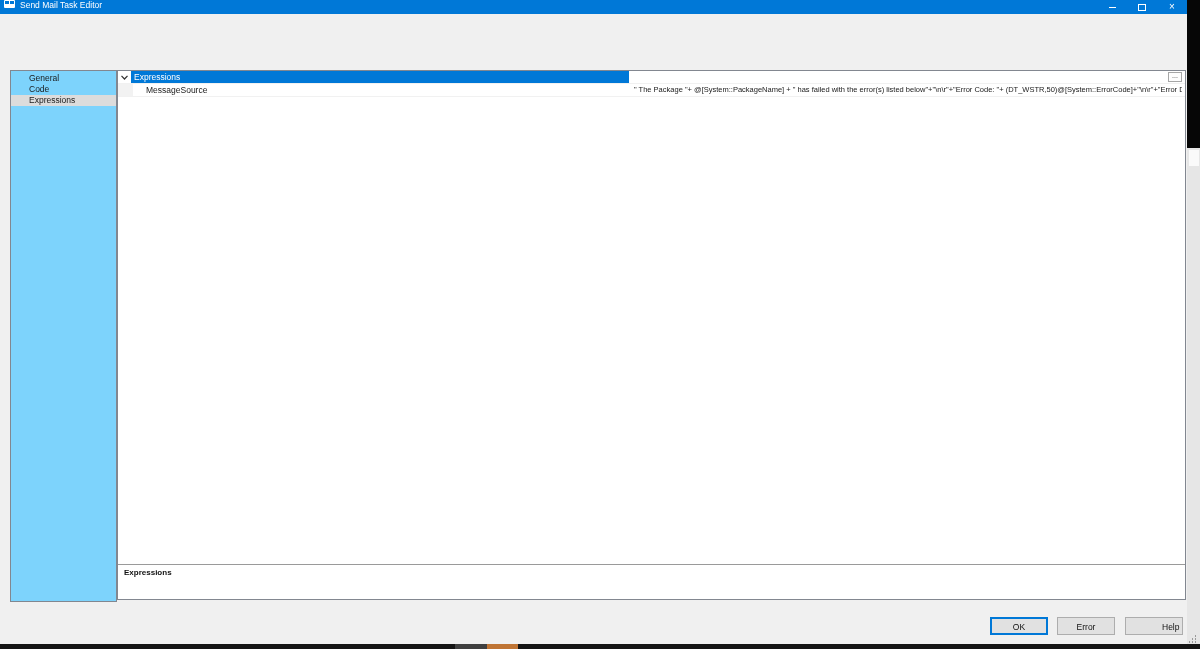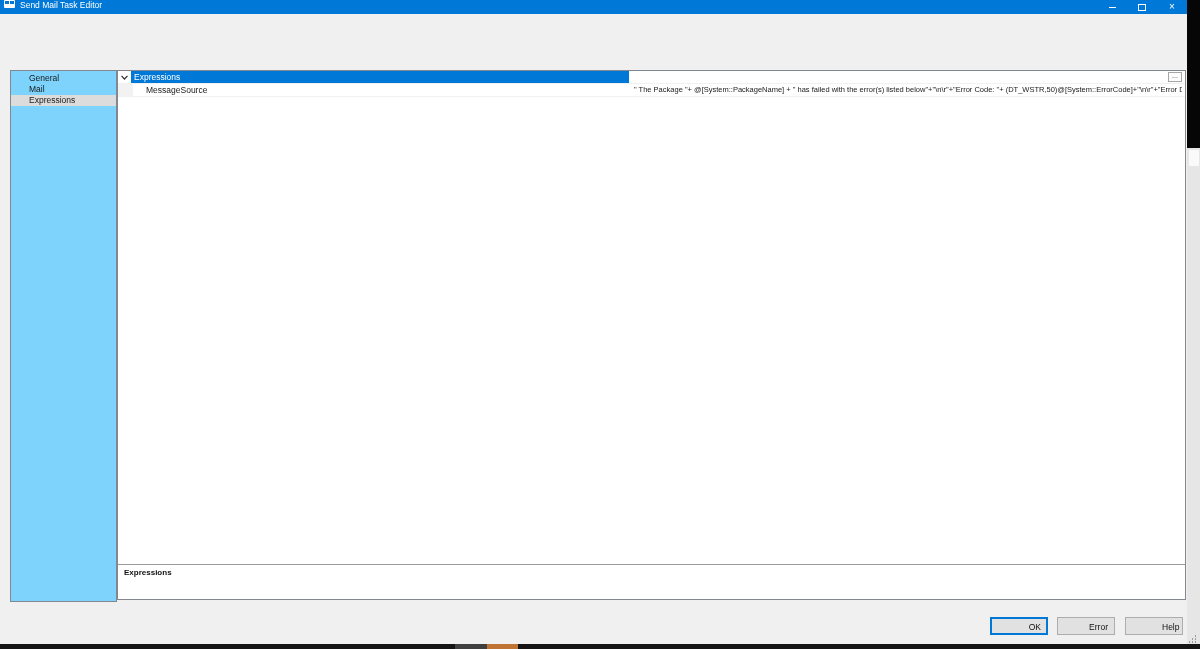--- a/index.html
+++ b/index.html
@@ -58,21 +58,21 @@
   .row-prop .gutter{position:absolute;left:0;top:0;width:15px;height:12px;background:#f2f2f2;}
   .prop-name{position:absolute;left:28px;top:0;}
   .prop-value{position:absolute;left:516px;right:3px;top:0;overflow:hidden;font-size:7.5px;color:#1a1a1a;}
 
   
   .desc-pane{position:absolute;left:0;right:0;top:493px;bottom:0;background:#fff;border-top:1px solid #9a9a9a;padding:3px 6px;box-sizing:border-box;}
   .desc-title{font-size:8px;font-weight:bold;color:#111;}
   .desc-text{font-size:8px;color:#222;margin-top:2px;}
 
   
-  .btn{position:absolute;top:617px;width:58px;height:18px;background:#e1e1e1;border:1px solid #adadad;font-size:8.5px;line-height:16px;text-align:right;color:#111;cursor:default;box-sizing:border-box;}
+  .btn{position:absolute;top:617px;width:58px;height:18px;background:#e1e1e1;border:1px solid #adadad;font-size:8.5px;line-height:16px;text-align:center;color:#111;cursor:default;box-sizing:border-box;}
   .btn-ok{left:990px;border-color:#0078d7;box-shadow:inset 0 0 0 1px #0078d7;}
   .btn-cancel{left:1057px;}
   .btn-help{left:1125px;padding-left:36px;}
 
   
   .grip{position:absolute;left:1188px;top:635px;width:8px;height:8px;}
   .grip i{position:absolute;width:1.5px;height:1.5px;background:#9a9a9a;}
   .grip .d1{right:0;top:0;} .grip .d2{right:0;top:3px;} .grip .d3{right:3px;top:3px;}
   .grip .d4{right:0;top:6px;} .grip .d5{right:3px;top:6px;} .grip .d6{right:6px;top:6px;}
 
@@ -104,21 +104,21 @@
         </span>
       <span class="tb-btn">
           <span class="glyph-close">×</span>
         </span>
     </span>
   </div>
 
 
   <div class="sidebar">
     <div class="sidebar-item">General</div>
-    <div class="sidebar-item">Mail</div>
+    <div class="sidebar-item">Code</div>
     <div class="sidebar-item selected">Expressions</div>
   </div>
 
   <div class="grid">
 
 
     <div class="grid-row row-expressions">
       <span class="expander">
         <svg class="chev" width="7" height="5" viewBox="0 0 7 5">
             <polyline points="0.5,0.8 3.5,4 6.5,0.8" fill="none" stroke="#333" stroke-width="1.2"></polyline>

